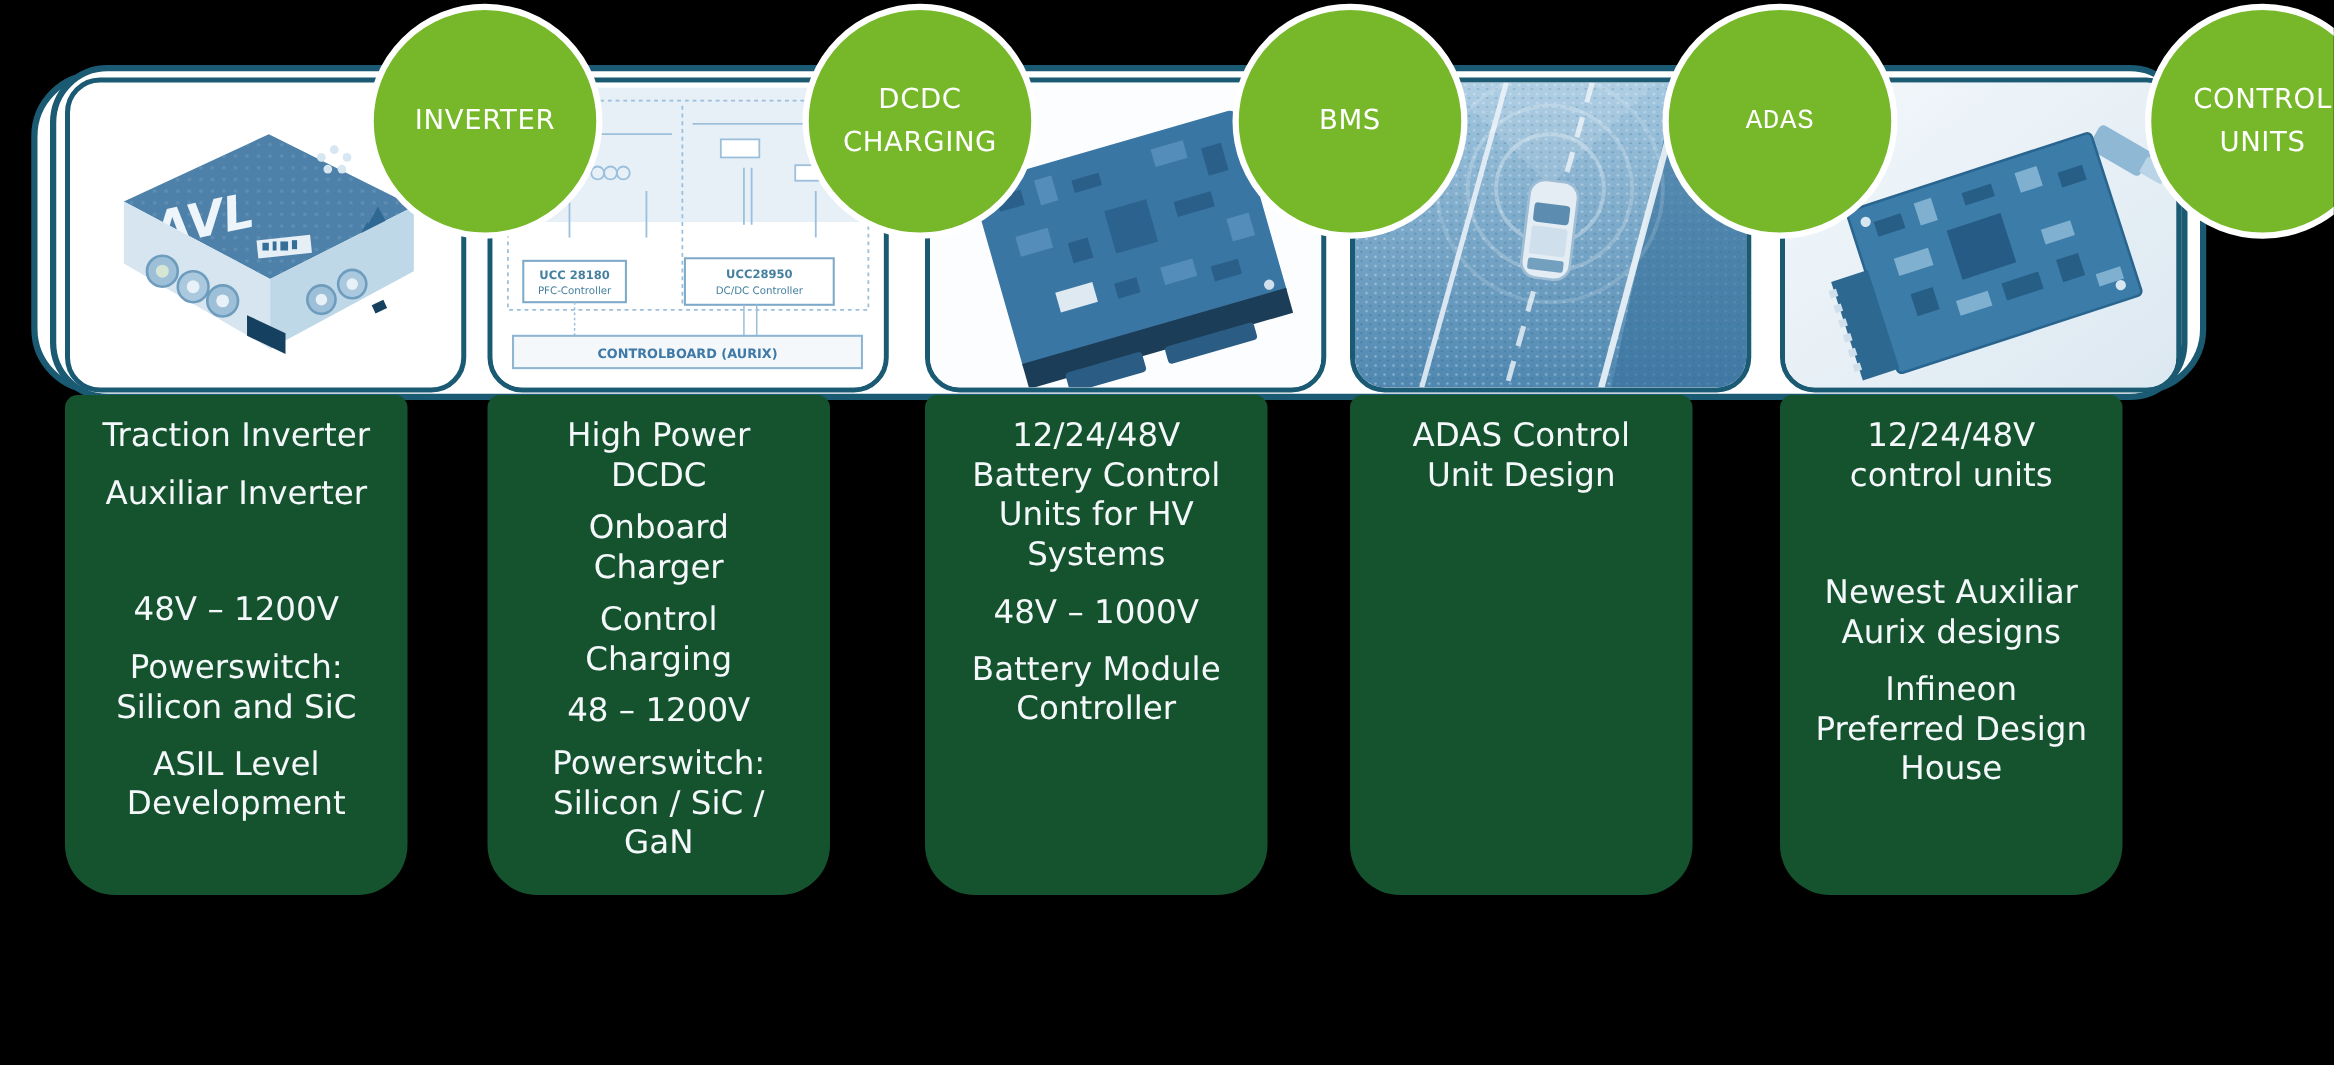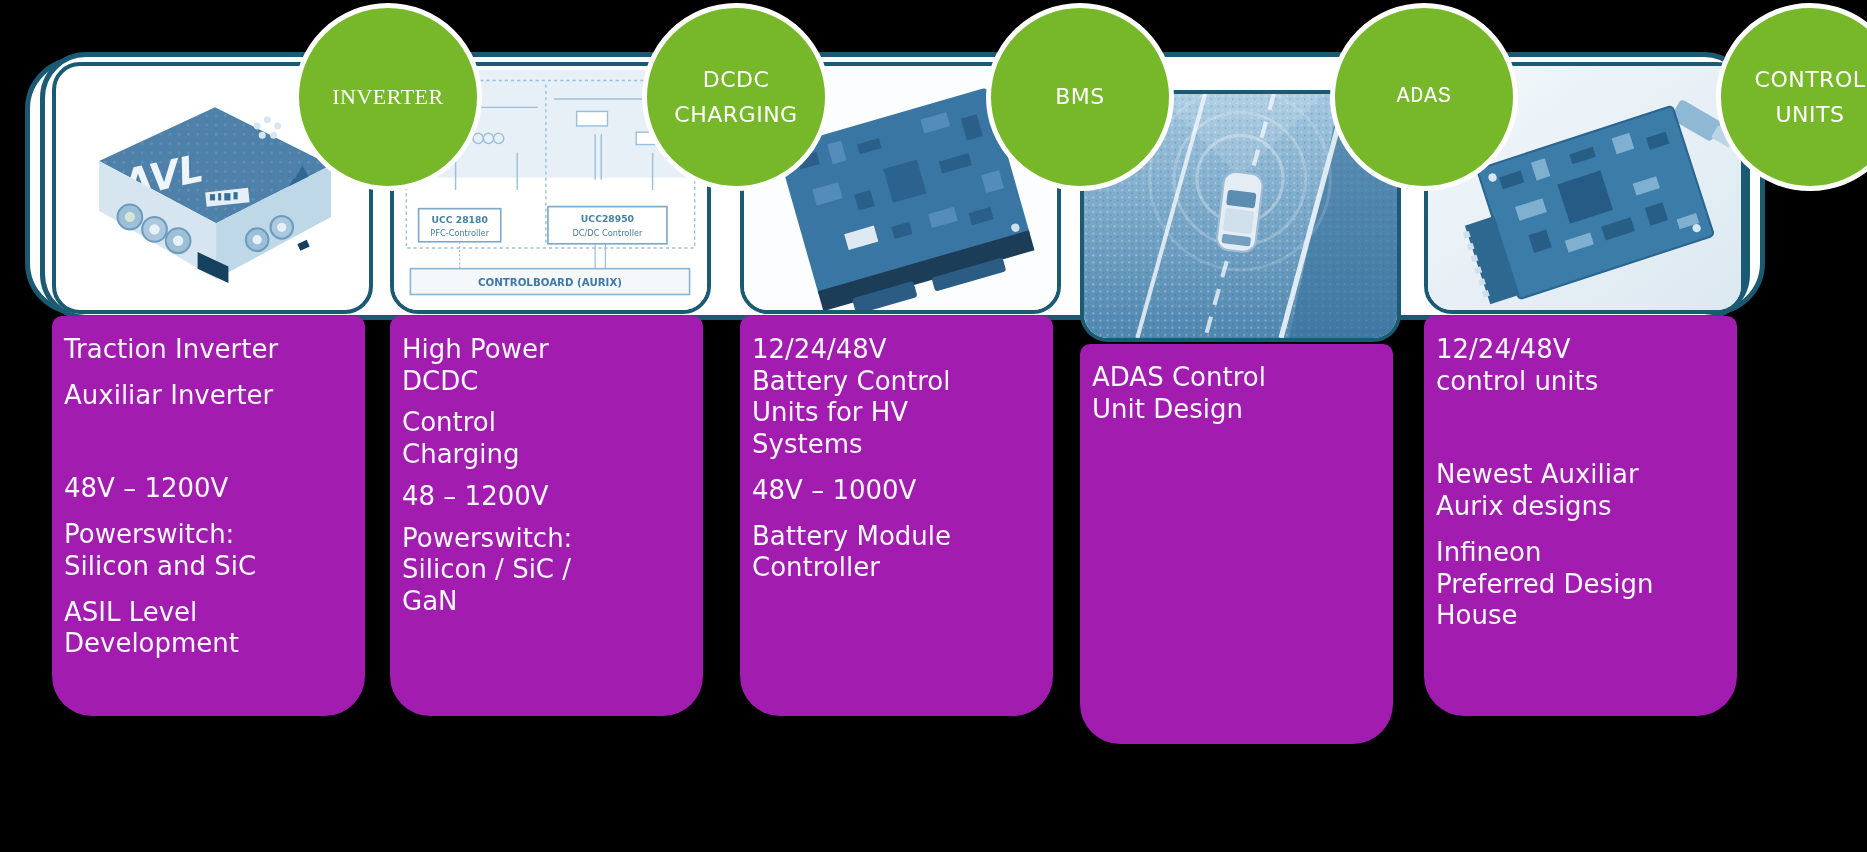--- a/index.html
+++ b/index.html
@@ -20,44 +20,44 @@
   }
 
   .panel {
     position:absolute; top:62px; width:313px; height:244px;
     background:#fff; border:4px solid #1a5a72; border-radius:28px;
     overflow:hidden; z-index:3;
   }
   .panel svg { position:absolute; left:0; top:0; width:100%; height:100%; }
 
   .infobox {
-    position:absolute; top:316px; width:313px; height:400px;
-    background:#a21caf; border-radius:10px 10px 40px 40px;
-    z-index:4; color:#fff; text-align:left;
+    position:absolute; top:316px; width:274px; height:400px;
+    background:#14532d; border-radius:10px 10px 40px 40px;
+    z-index:4; color:#fff; text-align:center;
     padding:18px 12px; box-sizing:border-box;
   }
   .infobox p { margin:0 0 14px 0; font-size:26px; line-height:1.22; color:#f4f8fa; }
   .infobox.tight p { margin-bottom:10px; }
   .infobox p.mt-lg { margin-top:62px; }
   .infobox p.mt-md { }
   .pre { white-space:pre-line; }
 
   .badge {
     position:absolute; top:3px; width:178px; height:178px;
     background:#76b82a; border:5px solid #fff; border-radius:50%;
     z-index:5; display:flex; align-items:center; justify-content:center;
     text-align:center;
   }
   .badge-label {
     color:#fff; font-size:22px; line-height:1.6; letter-spacing:.5px;
   }
 
   
-  .c1 { left:52px; }  .c2 { left:390px; } .c3 { left:740px; } .c4 { left:1080px;margin-top:28px; } .c5 { left:1424px; }
-  .b1 { left:294px;font-family:Liberation Serif, serif; } .b2 { left:642px; } .b3 { left:986px;justify-content:center; } .b4 { left:1330px;font-family:Liberation Mono, monospace; } .b5 { left:1716px; }
+  .c1 { left:52px; }  .c2 { left:390px; } .c3 { left:740px; } .c4 { left:1080px; } .c5 { left:1424px; }
+  .b1 { left:294px; } .b2 { left:642px; } .b3 { left:986px;justify-content:center; } .b4 { left:1330px;font-family:Liberation Mono, monospace; } .b5 { left:1716px; }
 
   .sch-text { fill:#46809f; }
 </style>
 </head>
 <body>
 
 <div class="stage">
 
   <div class="tray-back"></div>
   <div class="tray"></div>
@@ -264,20 +264,22 @@
     <p class="pre mt-lg">48V – 1200V</p>
     <p class="pre">Powerswitch:
 Silicon and SiC</p>
     <p class="pre">ASIL Level
 Development</p>
   </div>
 
   <div class="infobox tight c2">
     <p class="pre">High Power
 DCDC</p>
+    <p class="pre">Onboard
+Charger</p>
     <p class="pre">Control
 Charging</p>
     <p class="pre">48 – 1200V</p>
     <p class="pre">Powerswitch:
 Silicon / SiC /
 GaN</p>
   </div>
 
   <div class="infobox c3">
     <p class="pre">12/24/48V

